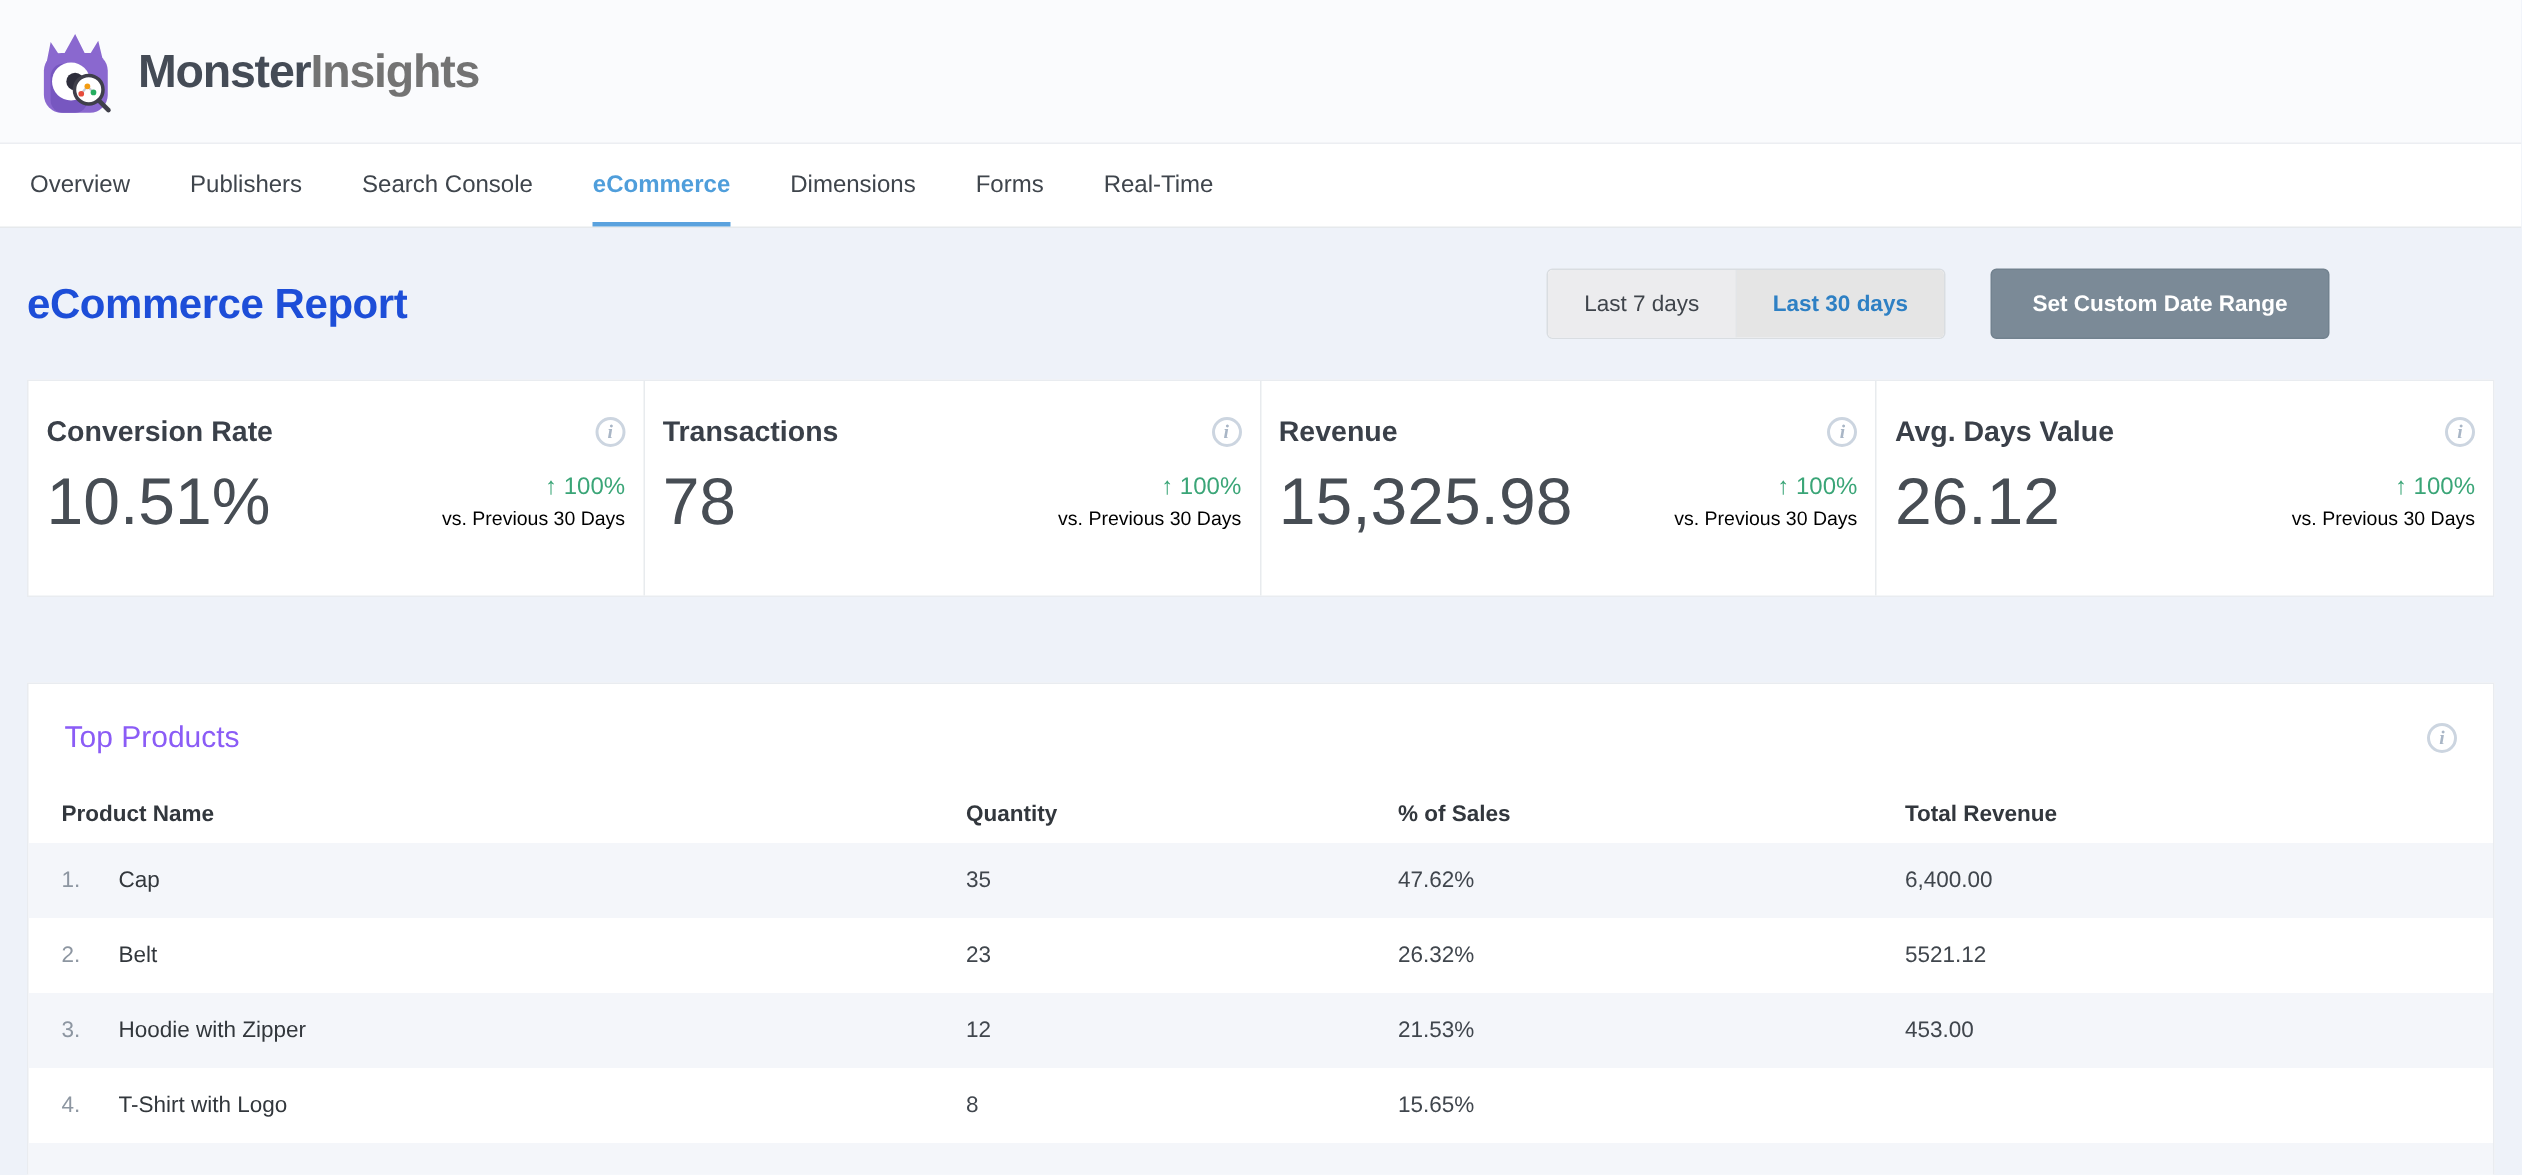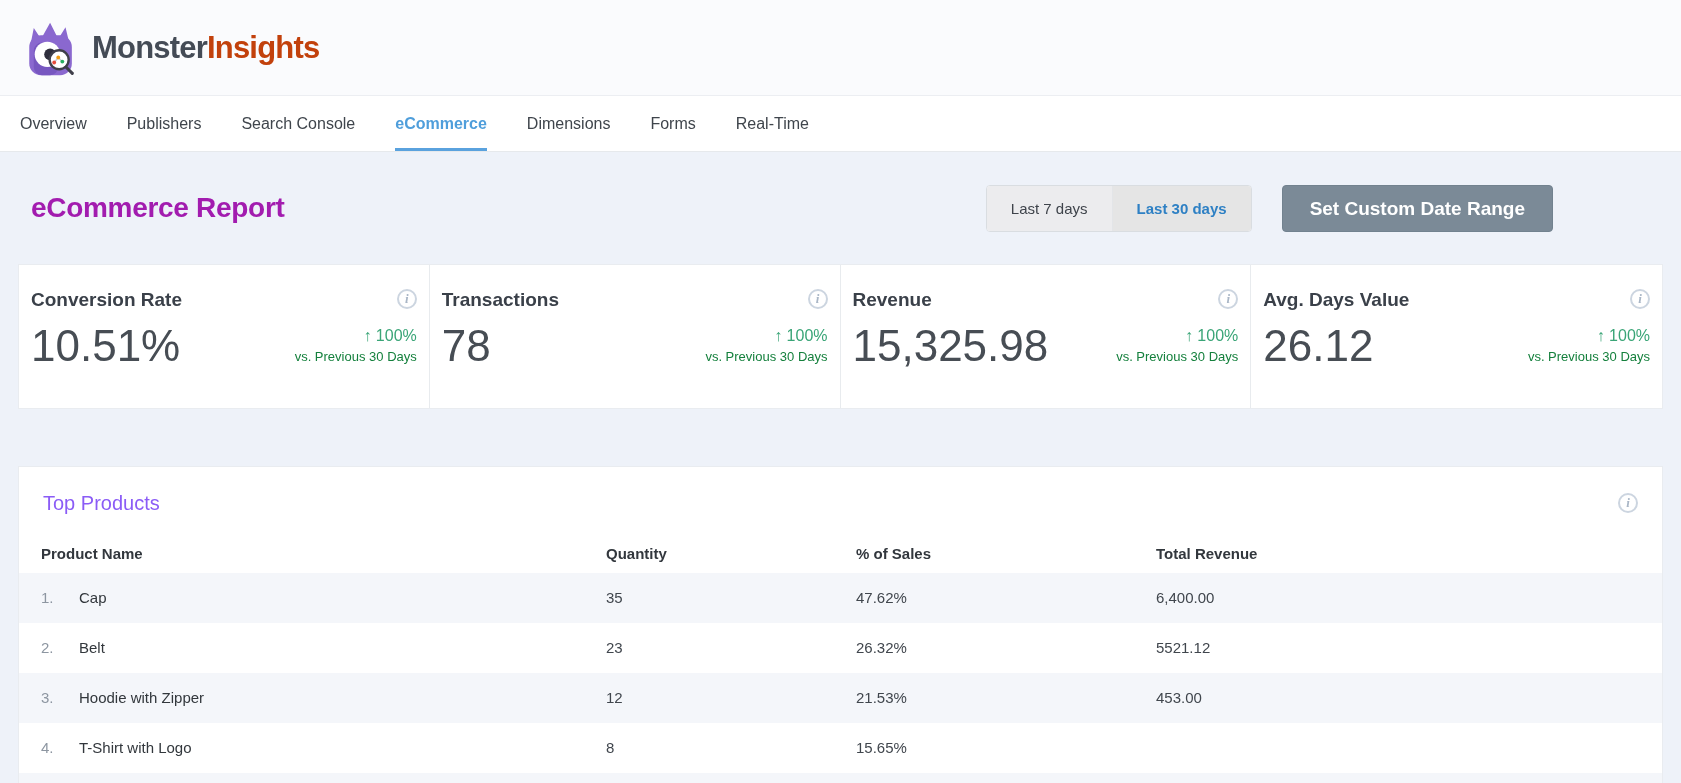--- a/index.html
+++ b/index.html
@@ -9,47 +9,47 @@
     background: #eef2f9;
     font-family: "Liberation Sans", sans-serif;
     -webkit-font-smoothing: antialiased;
   }
 
   
   .topbar { height: 95px; background: #fafbfd; display: flex; align-items: center; padding: 0 22px; }
   .logo { display: flex; align-items: center; gap: 12px; }
   .logo-text { font-size: 31px; font-weight: 700; letter-spacing: -0.8px; }
   .logo-text .t1 { color: #444b56; }
-  .logo-text .t2 { color: #c2410c; }
+  .logo-text .t2 { color: #737373; }
 
   
   .tabs {
     background: #fff; border-top: 1px solid #eceef2; border-bottom: 1px solid #e6e9ec;
     padding: 0 20px; display: flex; gap: 40px;
   }
   .tab {
     font-size: 16px; color: #3f454c; text-decoration: none; cursor: pointer;
     padding: 18px 0 14px; border-bottom: 3px solid transparent; line-height: 20px;
   }
   .tab.active { color: #4f9edb; font-weight: 700; border-bottom-color: #5aa2de; }
 
   
   .content { padding: 0 18px; }
   .report-header { display: flex; align-items: center; margin: 27px 0; padding-right: 110px; }
-  .page-title { margin: 13px; font-size: 28px; font-weight: 700; color: #a21caf; letter-spacing: -0.3px; }
+  .page-title { margin: 0; font-size: 28px; font-weight: 700; color: #1d4ed8; letter-spacing: -0.3px; }
   .controls { margin-left: auto; display: flex; align-items: center; gap: 30px; padding-left: 26px; }
   .segmented { display: flex; border: 1px solid #d9dde1; border-radius: 4px; overflow: hidden; background: #fff; }
   .seg {
     font-family: inherit; font-size: 15px; color: #3f444b; background: #ececee;
     border: none; padding: 14px 24px; cursor: pointer; line-height: 17px;
   }
   .seg + .seg { border-left: 1px solid #e3e5e8; }
   .seg.active { background: #e5e5e5; color: #2e80c4; font-weight: 700; }
   .btn-custom {
-    font-family: inherit; font-size: 19px; font-weight: 700; color: #fff;
+    font-family: inherit; font-size: 15px; font-weight: 700; color: #fff;
     background: #7b8a97; border: 1px solid #72828f; border-radius: 4px;
     padding: 14px 27px; cursor: pointer; line-height: 17px;
   }
 
   
   .metrics-row {
     display: grid; grid-template-columns: 1fr 1fr 1fr 1fr;
     background: #fff; border: 1px solid #e9ecf0;
   }
   .metric { position: relative; padding: 24px 12px 36px; border-right: 1px solid #e8ebee; }
@@ -59,29 +59,29 @@
   .info-icon {
     width: 20px; height: 20px; flex: none; border: 2px solid #ccd5e0; border-radius: 50%;
     color: #a9b6c6; display: flex; align-items: center; justify-content: center;
     font-family: "Liberation Serif", serif; font-style: italic; font-weight: 700; font-size: 13px;
     cursor: pointer; user-select: none;
   }
   .metric-value { margin-top: 10px; font-size: 44px; line-height: 1.15; color: #474d54; }
   .metric-compare { position: absolute; top: 62px; right: 12px; text-align: right; }
   .metric-change { font-size: 16px; color: #3aa577; white-space: nowrap; }
   .metric-change .arrow { font-weight: 700; }
-  .metric-vs { margin-top: 4px; font-size: 13px; color: #15803d; white-space: nowrap; }
+  .metric-vs { margin-top: 4px; font-size: 13px; color: #000000; white-space: nowrap; }
 
   
   .products-card { margin-top: 57px; background: #fff; border: 1px solid #e9ecf0; }
   .card-head { display: flex; align-items: center; justify-content: space-between; padding: 25px 24px 20px; }
   .card-title { margin: 0; font-size: 20px; font-weight: 400; color: #8b5cf6; }
   .thead, .trow {
     display: grid; grid-template-columns: 565px 250px 300px 1fr;
-    align-items: center; padding: 0 22px;
+    align-items: center; padding: 0 22px; gap: 38px;
   }
   .thead { height: 38px; font-size: 15px; font-weight: 700; color: #32373d; }
   .trow { height: 50px; font-size: 15px; color: #40464d; }
   .trow:nth-child(odd) { background: #f4f6fa; }
   .name-cell { display: flex; align-items: center; }
   .rank { width: 38px; color: #8d96a1; flex: none; }
   .pname { color: #32373c; }
   .row-partial { height: 28px; background: #f4f6fa; }
 </style>
 </head>

